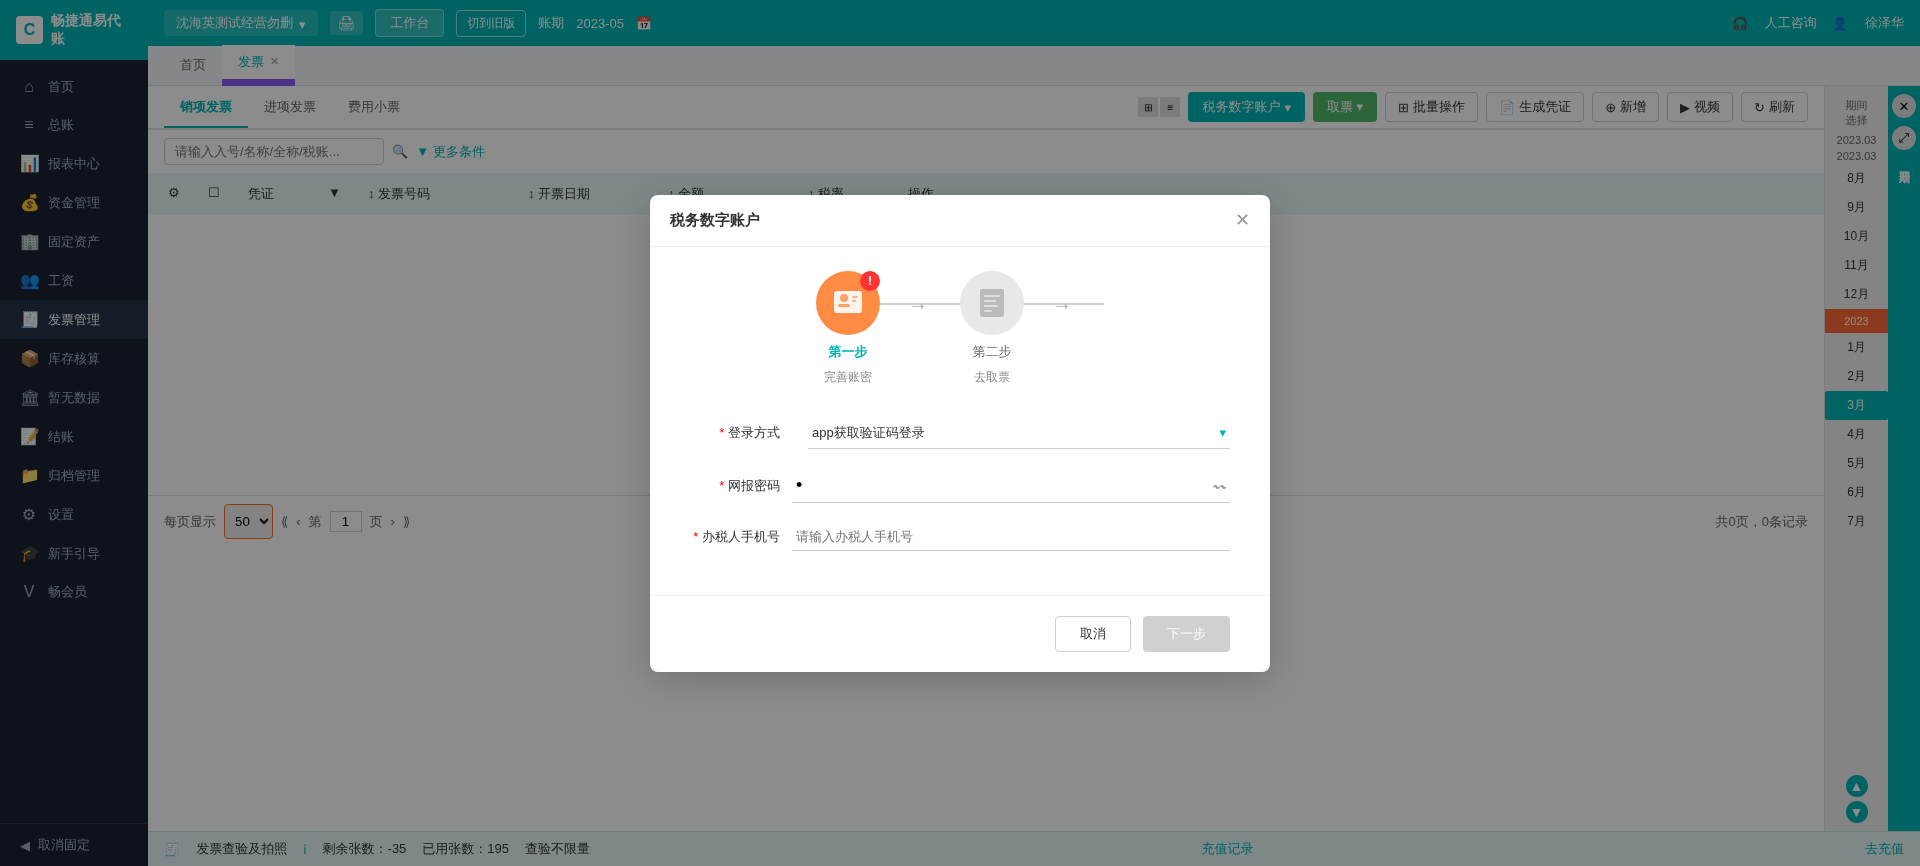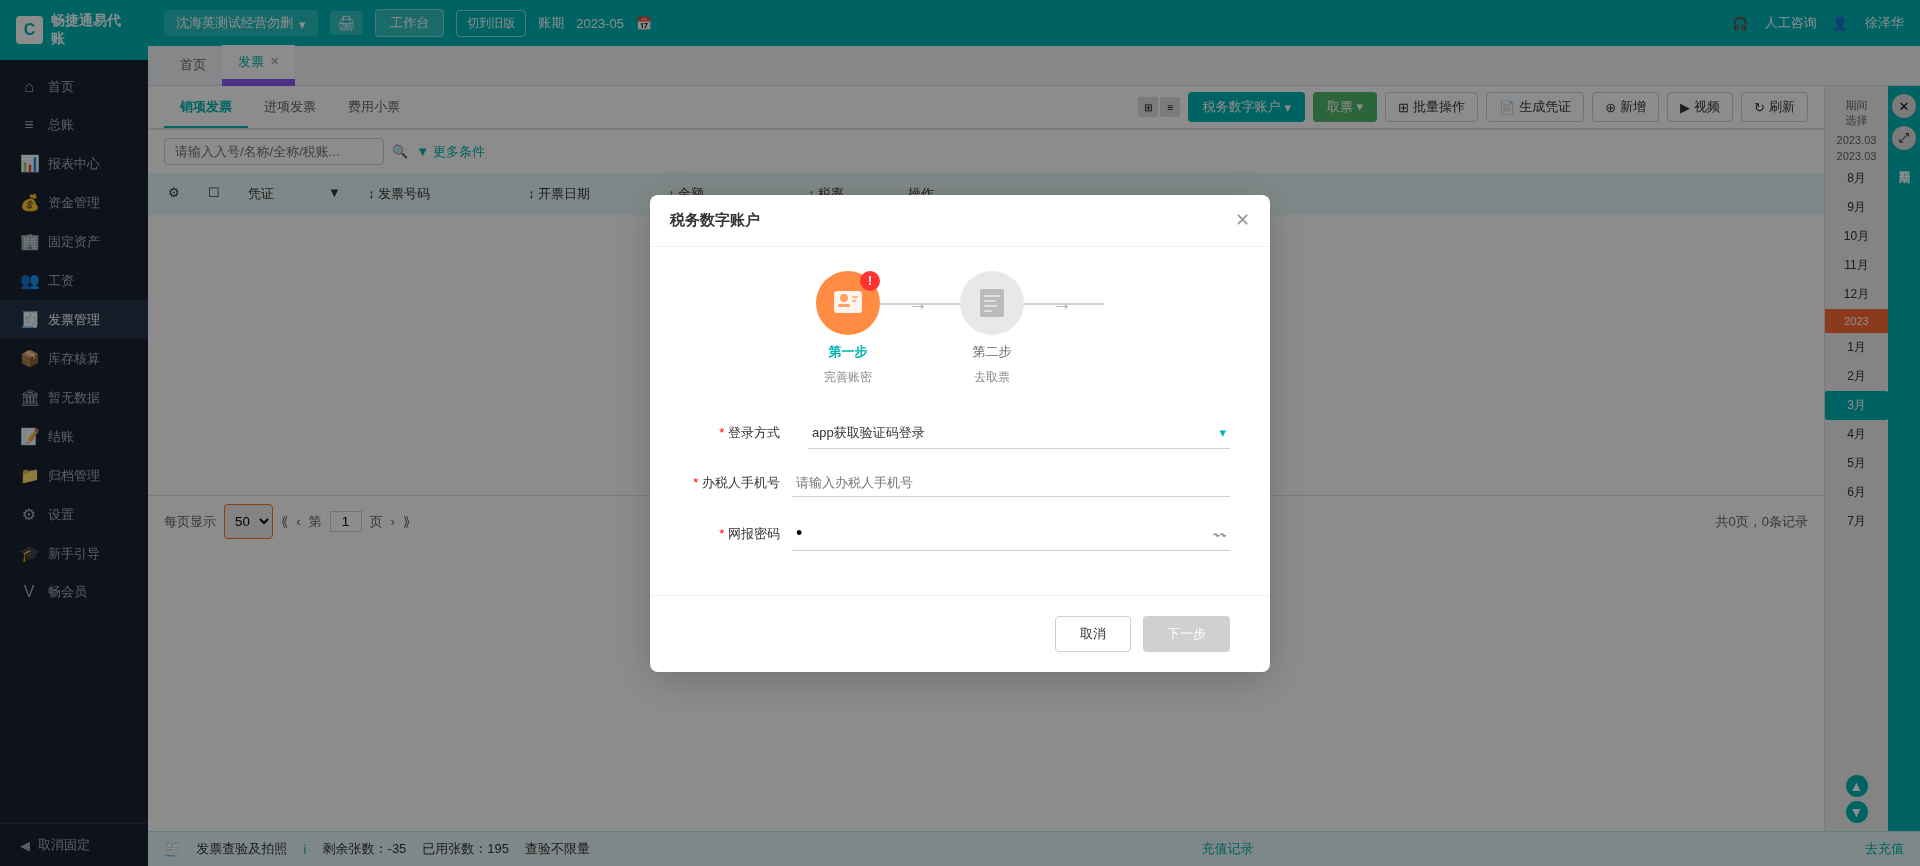--- a/index.html
+++ b/index.html
@@ -758,38 +758,38 @@
         </label>
         <div class="select-box">
           <span>app获取验证码登录</span>
           <span style="color:#00b4b4;">▾</span>
         </div>
       </div>
 
       <div class="form-row">
         <label class="form-label">
           <span style="color:red;">*</span>
-          <span>办税人手机号</span>
-        </label>
-        <div style="flex:1;border-bottom:1px solid #d0d0d0;">
-          <input type="text" style="border: none; outline: none; width: 100%; padding: 6px 4px; font-size: 13px; background: transparent; color: rgb(153, 153, 153);" placeholder="请输入办税人手机号">
-        </div>
-      </div>
-
-      <div class="form-row">
-        <label class="form-label">
-          <span style="color:red;">*</span>
           <span>网报密码</span>
         </label>
         <div class="password-field">
           <input type="password" value="a" style="font-size: 18px; letter-spacing: 4px; border: none; outline: none; background: transparent; flex: 1 1 0%;">
           <span class="eye-icon">〰</span>
         </div>
       </div>
 
+      <div class="form-row">
+        <label class="form-label">
+          <span style="color:red;">*</span>
+          <span>办税人手机号</span>
+        </label>
+        <div style="flex:1;border-bottom:1px solid #d0d0d0;">
+          <input type="text" style="border: none; outline: none; width: 100%; padding: 6px 4px; font-size: 13px; background: transparent; color: rgb(153, 153, 153);" placeholder="请输入办税人手机号">
+        </div>
+      </div>
+
     </div>
 
     <div class="modal-footer">
       <button class="btn-cancel">取消</button>
       <button class="btn-next">下一步</button>
     </div>
 
   </div>
 </div>
 

